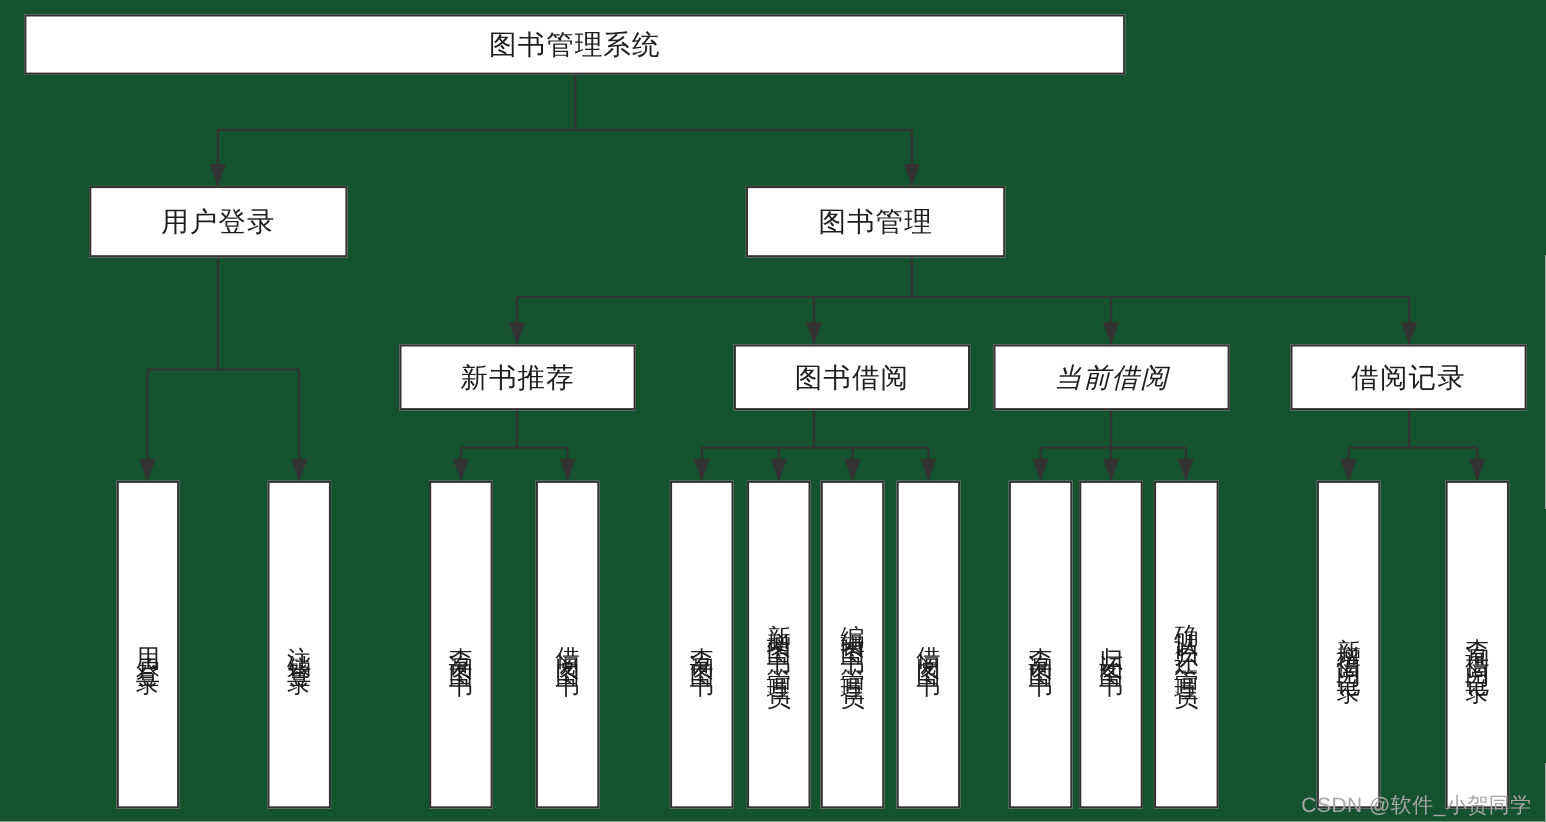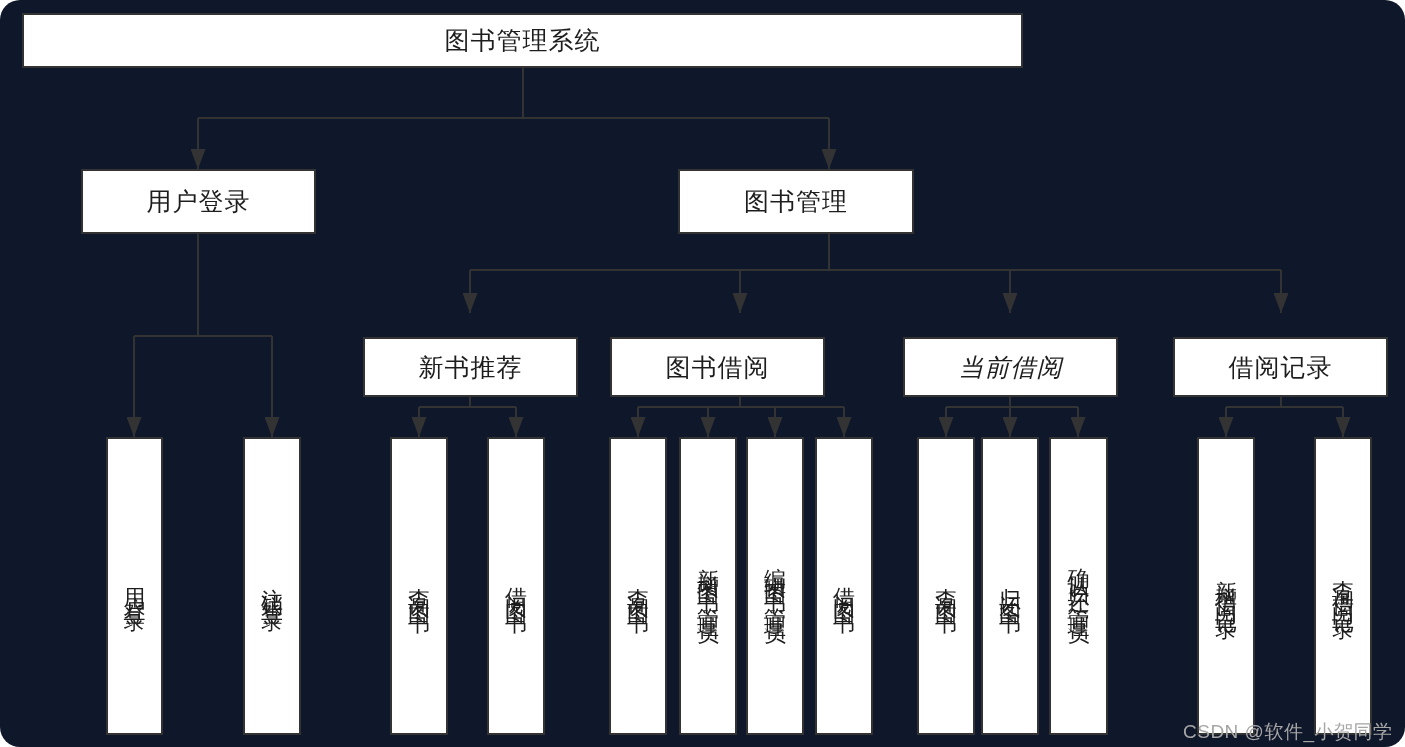--- a/index.html
+++ b/index.html
@@ -1,22 +1,21 @@
 <!DOCTYPE html>
 <html><head>
 <meta charset="utf-8">
 <style>
   html,body{margin:0;padding:0;background:#ffffff;}
   .canvas{
     position:relative;
     width:1405px;height:747px;
-    background:#0f172a;
+    background:#14532d;
     font-family:"Liberation Sans","DejaVu Sans",sans-serif;
     overflow:hidden;
-    border-radius:20px;
   }
   .wires{position:absolute;left:0;top:0;width:1405px;height:747px;}
   .node{
     position:absolute;
     background:#ffffff;
     border:2px solid #333333;
     box-sizing:border-box;
     display:flex;align-items:center;justify-content:center;
     color:#1d1d1d;
   }
@@ -28,23 +27,23 @@
     letter-spacing:8px;
     line-height:1;
     white-space:nowrap;
   }
   
   .n-root{left:22px;top:13px;width:1001px;height:55px;}
   
   .n-userlogin{left:81px;top:169px;width:235px;height:65px;}
   .n-bookmgmt{left:678px;top:169px;width:236px;height:65px;}
   
-  .n-l3{top:313px;width:215px;height:60px;margin-top:24px;}
+  .n-l3{top:313px;width:215px;height:60px;}
   .n-newbook{left:363px;}
-  .n-bookborrow{left:610px;}
+  .n-bookborrow{left:667px;}
   .n-current{left:903px;font-style:italic;}
   .n-records{left:1173px;}
   
   .n-leaf{top:437px;height:298px;width:58px;}
   .lf1{left:106px;width:57px;}
   .lf2{left:243px;}
   .lf3{left:390px;}
   .lf4{left:487px;}
   .lf5{left:609px;}
   .lf6{left:679px;}

